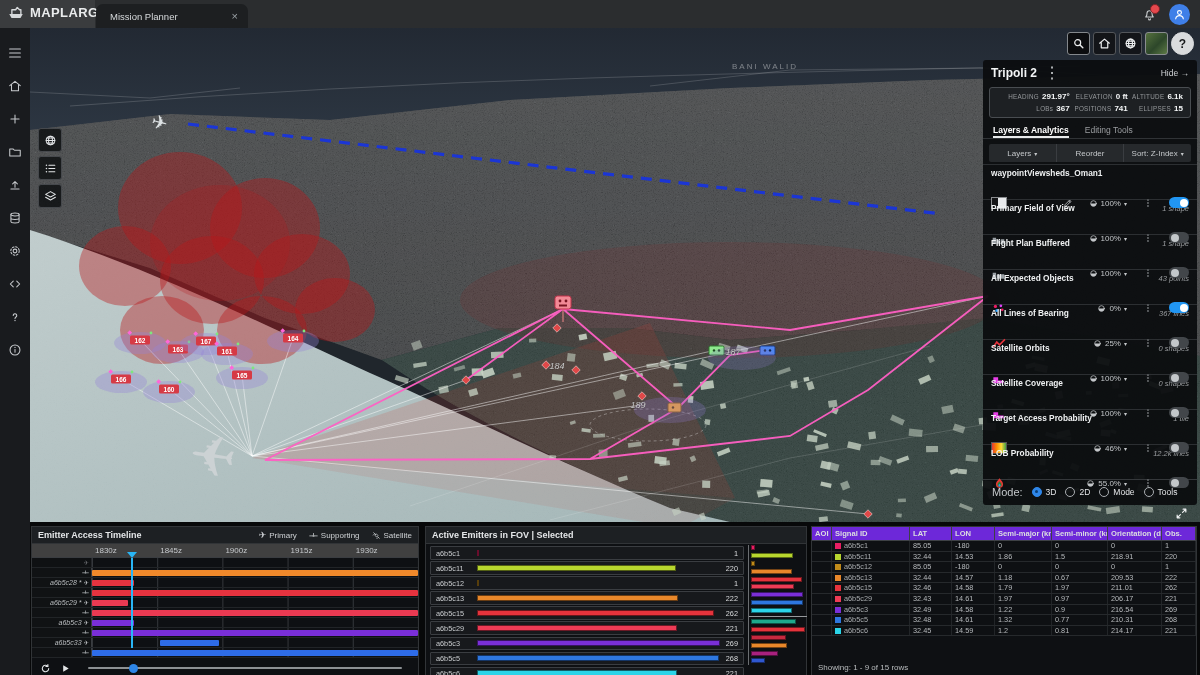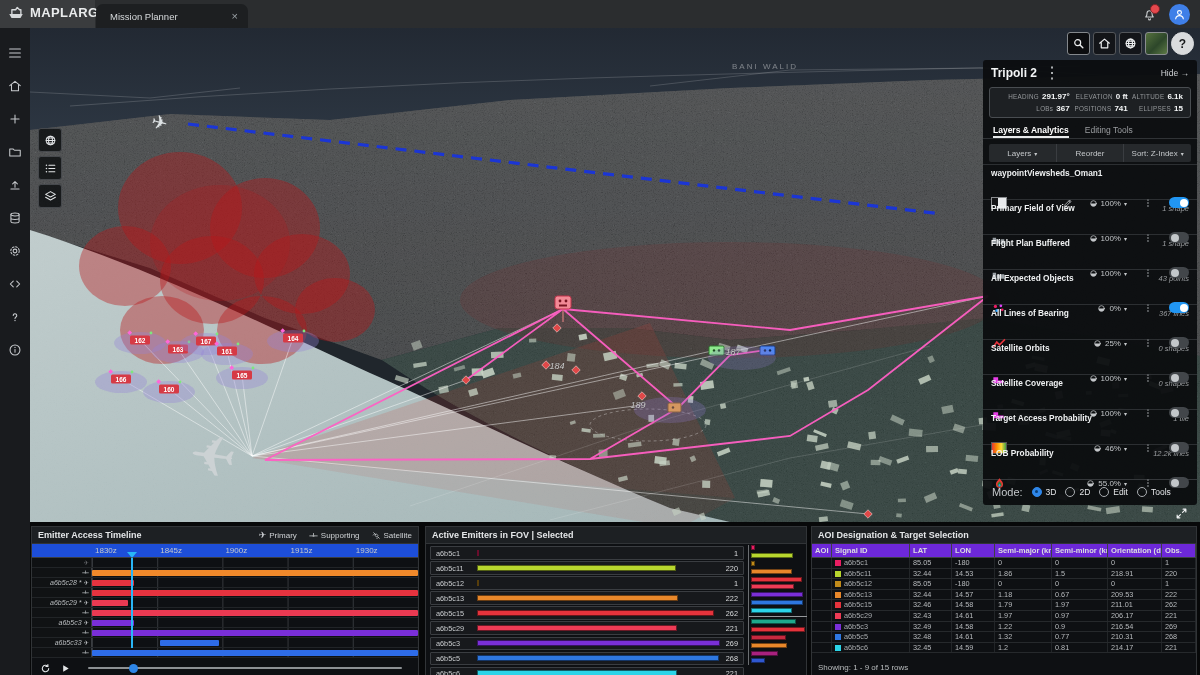--- a/index.html
+++ b/index.html
@@ -67,21 +67,21 @@
   .radio.sel:after{content:"";position:absolute;left:2.5px;top:2.5px;width:3px;height:3px;border-radius:50%;background:#0a3f77;}
   .radio.un{border:1.5px solid #a9adb1;}
   
   .strip{position:absolute;left:30px;top:522px;width:1170px;height:153px;background:#070809;z-index:20;}
   .bp{position:absolute;top:4px;height:154px;background:#0e1013;border:1px solid #313437;box-sizing:border-box;}
   .phead{height:16px;background:#1d2023;border-bottom:1px solid #313437;display:flex;align-items:center;padding:0 6px;font-size:9px;font-weight:bold;color:#e4e6e8;}
   
   .tl{left:1px;width:388px;}
   .tl-legend{margin-left:auto;display:flex;gap:12px;font-weight:normal;}
   .tl-li{display:flex;align-items:center;gap:3px;font-size:8px;color:#ced1d4;}
-  .tl-axis{height:13px;position:relative;border-bottom:1px solid #3a3d41;background:#1d4ed8;}
+  .tl-axis{height:13px;position:relative;border-bottom:1px solid #3a3d41;background:#404040;}
   .tl-tick{position:absolute;top:2px;font-size:8px;color:#c6c9cc;}
   .tl-rows{position:relative;}
   .trow{display:flex;height:9px;border-bottom:1px solid #212427;}
   .tlabel{width:60px;box-sizing:border-box;display:flex;align-items:center;justify-content:flex-end;gap:2px;padding-right:2px;border-right:1px solid #3a3d41;background:#101214;font-size:7px;font-style:italic;color:#babdc0;white-space:nowrap;}
   .tgrid{flex:1;position:relative;background-image:linear-gradient(90deg,#34373b 1px,transparent 1px);background-size:65.2px 100%;}
   .tbar{position:absolute;top:1.5px;height:6px;border-radius:1px;}
   .playhead{position:absolute;width:2px;background:#29b6f6;z-index:3;}
   .ph-tri{position:absolute;width:0;height:0;border-left:5px solid transparent;border-right:5px solid transparent;border-top:6px solid #29b6f6;z-index:3;}
   .tl-foot{position:absolute;left:0;right:0;bottom:0;height:22px;display:flex;align-items:center;padding:0 8px;gap:9px;color:#e1e4e6;}
   .slider{flex:1;height:2px;background:#8d9194;position:relative;margin:0 8px;border-radius:1px;}
@@ -934,21 +934,21 @@
           <span class="mopt">
             <span class="radio sel"></span>
             <span>3D</span>
           </span>
           <span class="mopt">
             <span class="radio un"></span>
             <span>2D</span>
           </span>
           <span class="mopt">
             <span class="radio un"></span>
-            <span>Edit</span>
+            <span>Mode</span>
           </span>
           <span class="mopt">
             <span class="radio un"></span>
             <span>Tools</span>
           </span>
         </div>
     </aside>
   </div>
 
   <div class="strip">
@@ -1189,23 +1189,20 @@
           <div class="mbar" style="width: 44.82px; background: rgb(31, 169, 140);"></div>
           <div class="mbar" style="width: 54px; background: rgb(229, 51, 60);"></div>
           <div class="mbar" style="width: 34.56px; background: rgb(199, 41, 63);"></div>
           <div class="mbar" style="width: 36.18px; background: rgb(232, 135, 42);"></div>
           <div class="mbar" style="width: 27px; background: rgb(168, 33, 126);"></div>
           <div class="mbar" style="width: 13.5px; background: rgb(47, 87, 208);"></div>
         </div>
     </section>
 
     <section class="bp aoi">
-      <div class="phead">
-          <span>AOI Designation &amp; Target Selection</span>
-        </div>
       <div class="thead" id="aoi-head">
           <div>AOI</div>
           <div>Signal ID</div>
           <div>LAT</div>
           <div>LON</div>
           <div>Semi-major (km)</div>
           <div>Semi-minor (km)</div>
           <div>Orientation (deg)</div>
           <div>Obs.</div>
         </div>

